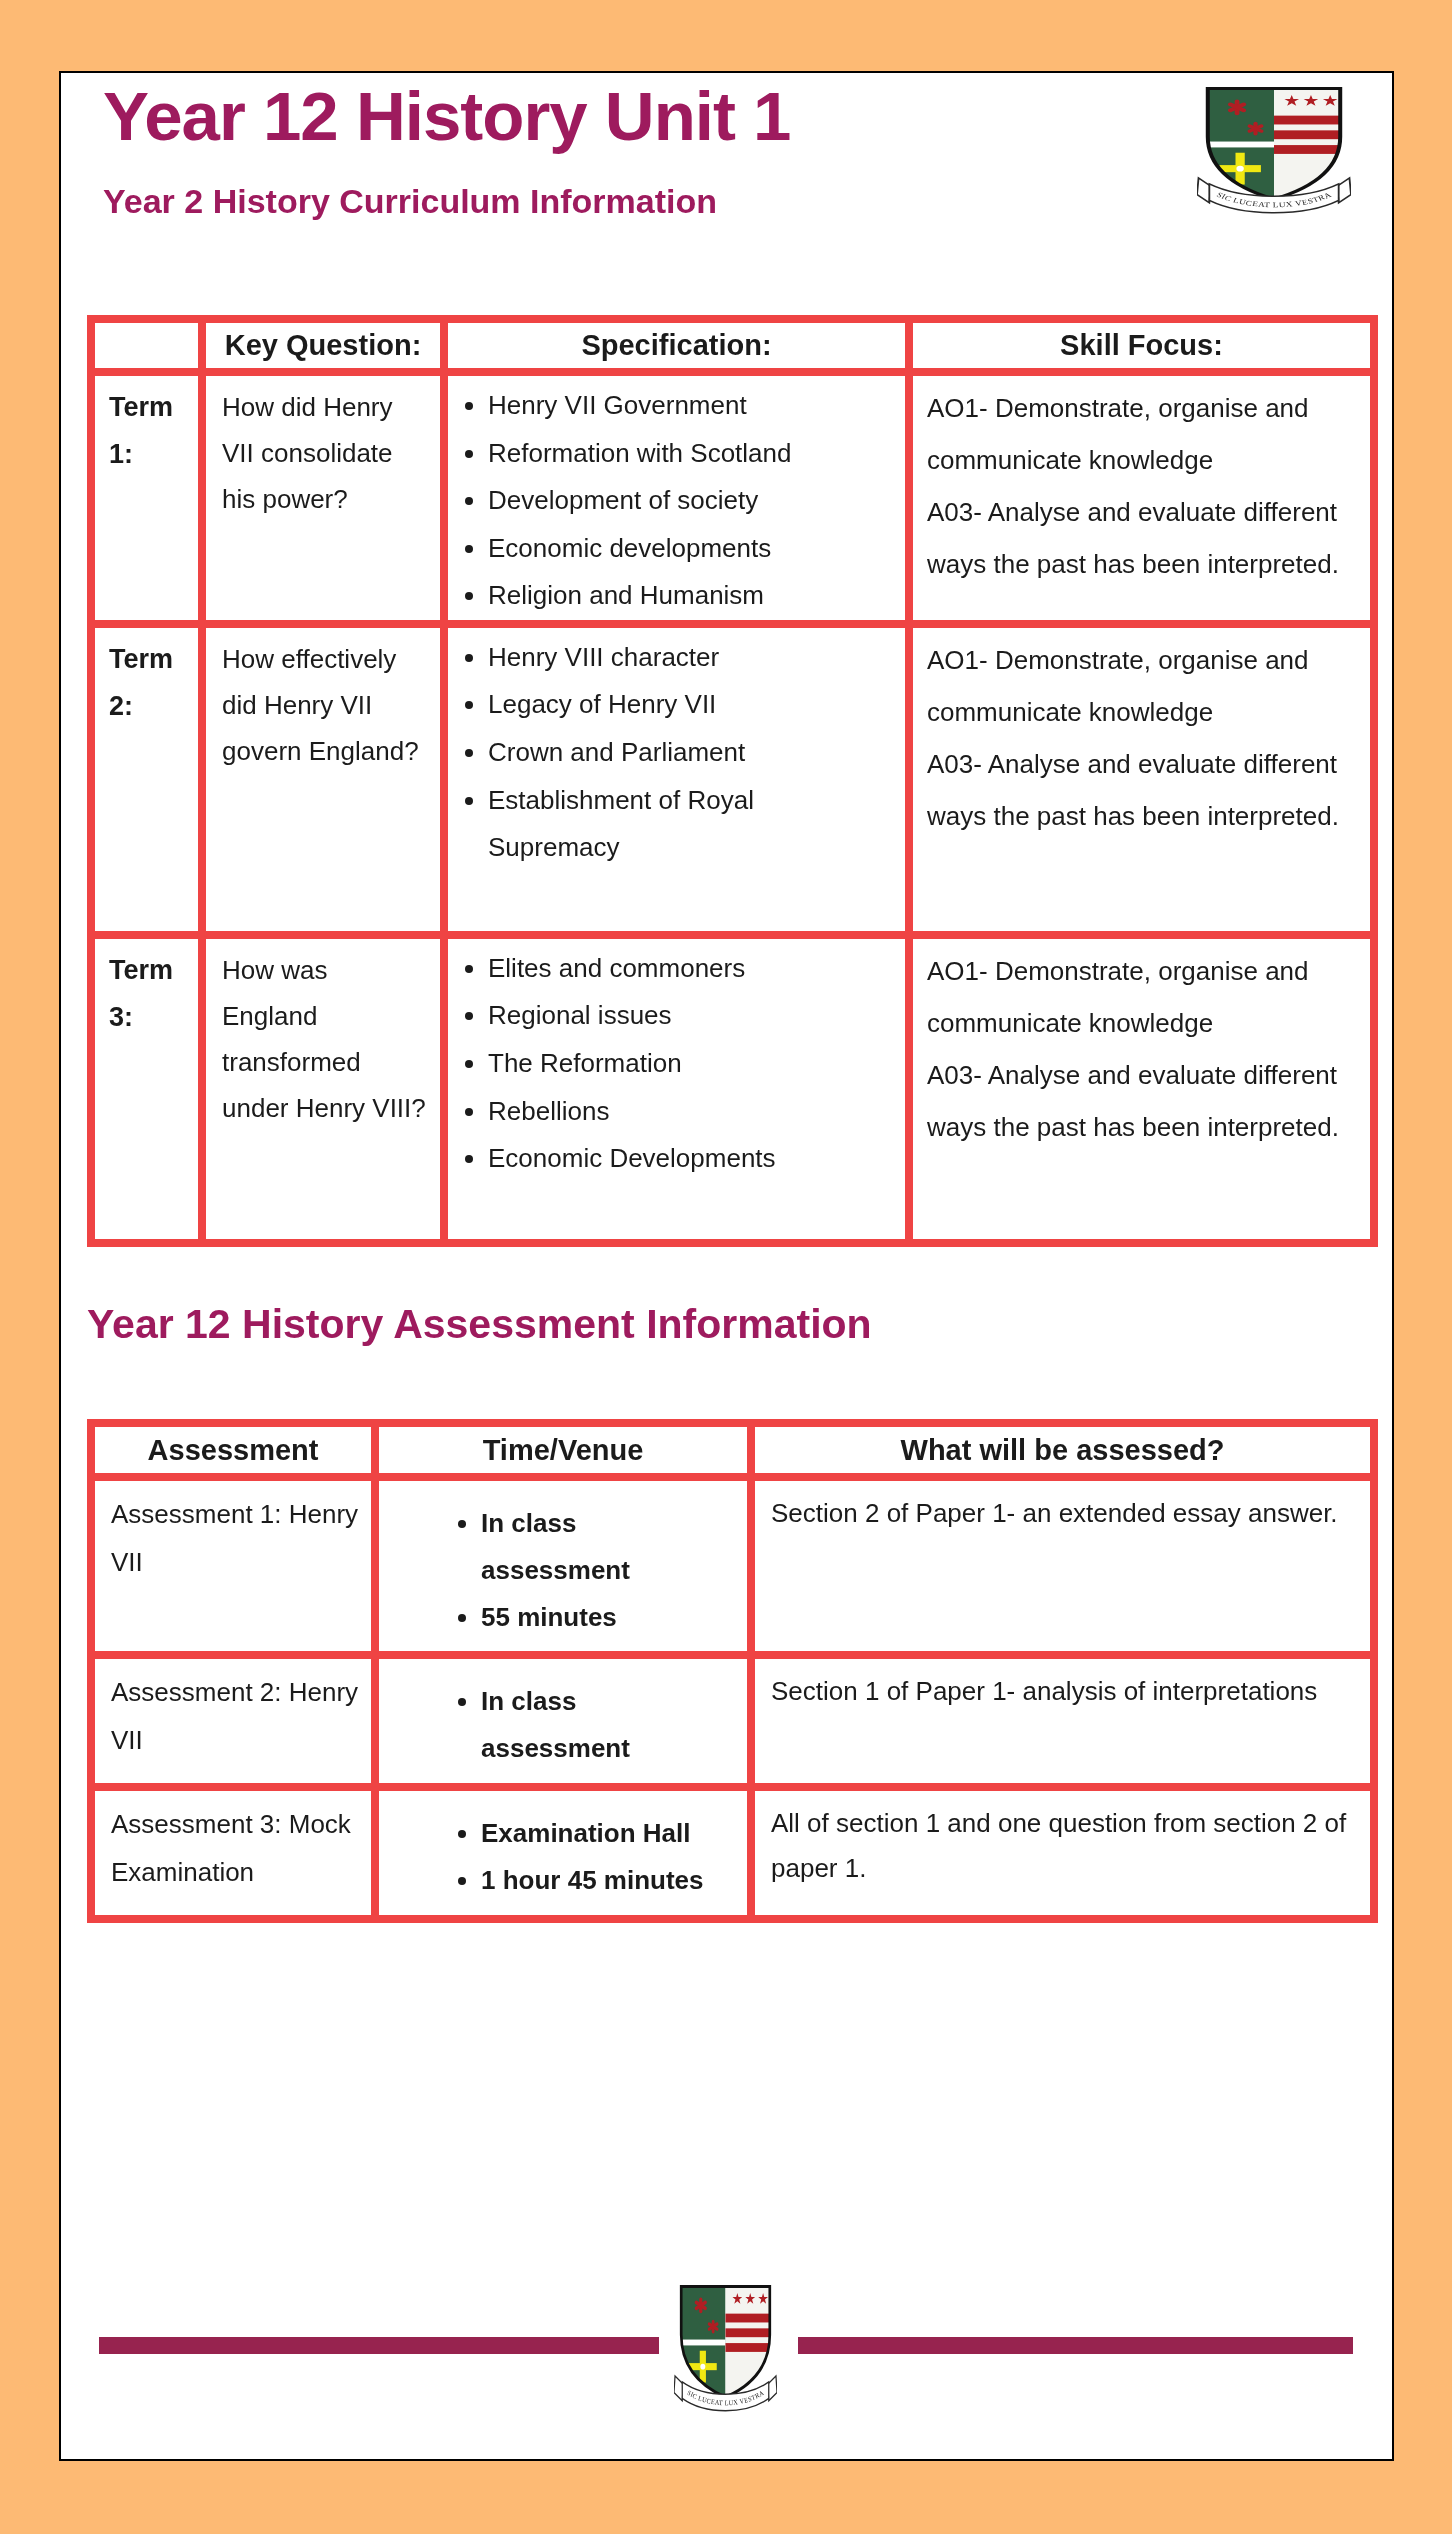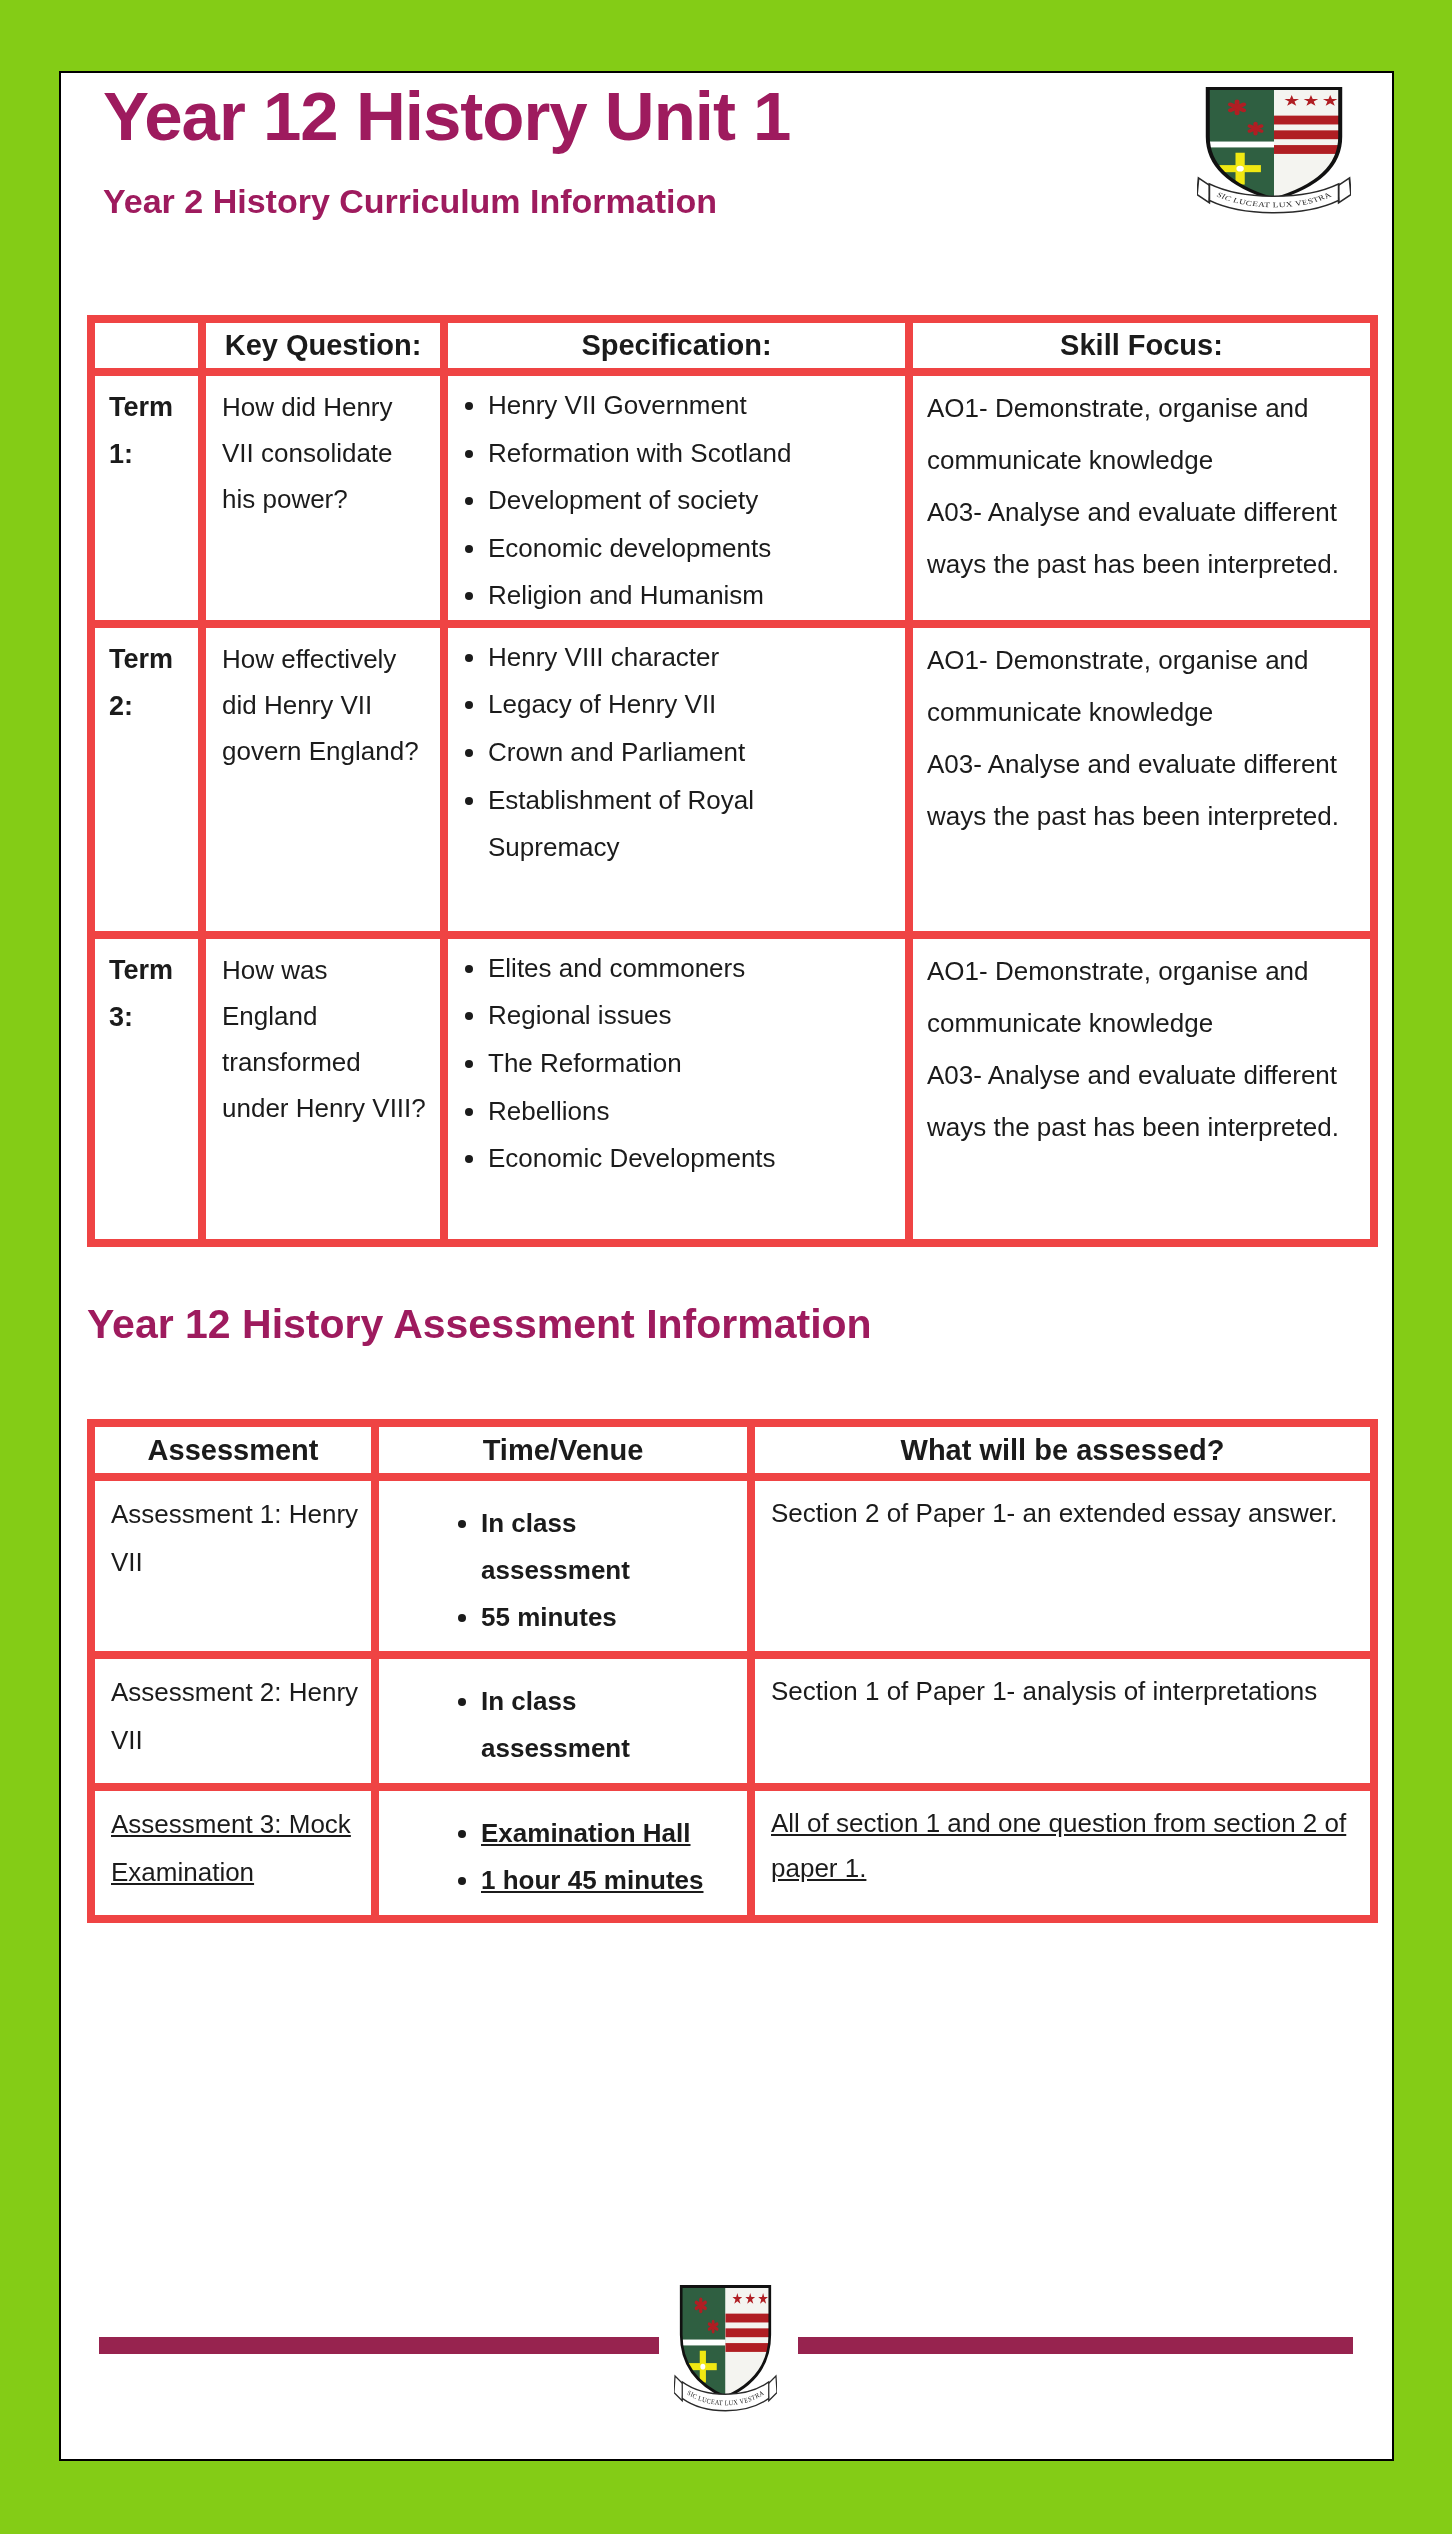--- a/index.html
+++ b/index.html
@@ -5,21 +5,21 @@
   :root{
     --heading:#9e1b5e;
     --bar:#97234f;
     --green:#2f5f41;
     --red:#b01e23;
     --yellow:#f0e812;
     --ink:#1b1b1b;
   }
   html,body{margin:0;padding:0;background:#ffffff;}
   .page{
-    position:relative;width:1452px;height:2534px;background:#84cc16;
+    position:relative;width:1452px;height:2534px;background:#fdba74;
     font-family:"Liberation Sans", sans-serif;color:var(--ink);overflow:hidden;
   }
   .frame{
     position:absolute;left:59px;top:71px;width:1331px;height:2386px;
     border:2px solid #000;background:#fff;
   }
   .page-title{
     position:absolute;left:103px;top:77px;margin:0;
     font-size:69px;font-weight:bold;letter-spacing:-1px;color:var(--heading);
     white-space:nowrap;
@@ -51,21 +51,21 @@
   #curriculum tbody tr.r1{height:233px;}
   #curriculum tbody tr.r2{height:311px;}
   #curriculum tbody tr.r3{height:308px;}
 
   #assessment{top:1419px;width:1283px;}
   #assessment col.a-name{width:284px;}
   #assessment col.a-time{width:376px;}
   #assessment col.a-what{width:623px;}
   #assessment thead tr{height:54px;}
   #assessment tbody tr{height:100px;}
-  #assessment tbody tr.r3{height:99px;text-decoration:underline;}
+  #assessment tbody tr.r3{height:99px;}
 
   td.term{font-size:27px;font-weight:bold;line-height:1.75;padding:8px 8px 0 14px;}
   td.kq{font-size:26px;line-height:1.77;padding:8px 10px 0 16px;}
   td.spec{padding:6px 8px 0 0;}
   td.spec ul{margin:0;list-style:disc;}
   td.spec li{font-size:26px;line-height:1.83;padding-right:6px;}
   td.skill{font-size:26px;padding:6px 14px 0 14px;}
   td.skill p{margin:0;line-height:2.0;}
 
   td.aname{font-size:26px;line-height:1.83;padding:10px 10px 0 16px;}

